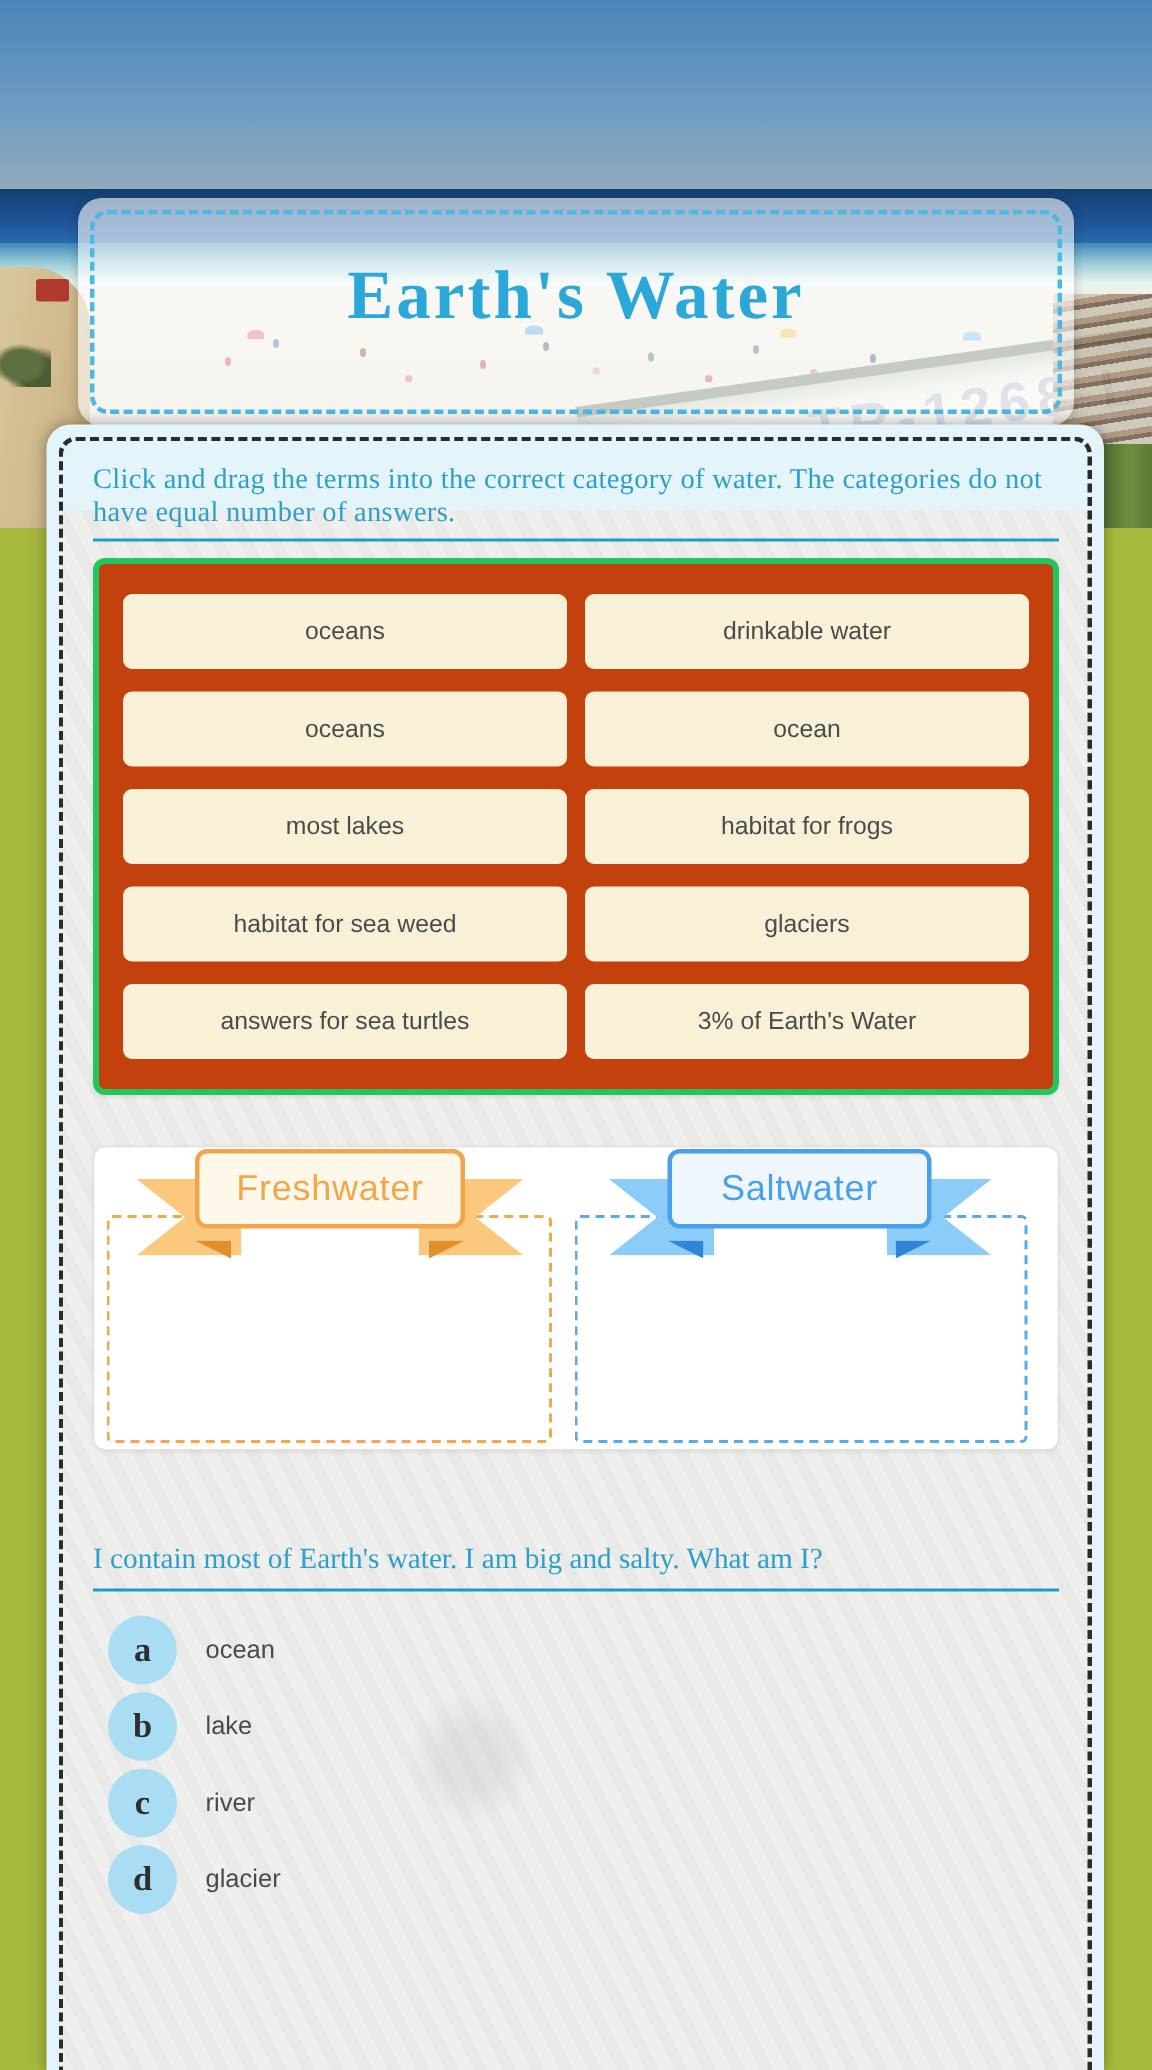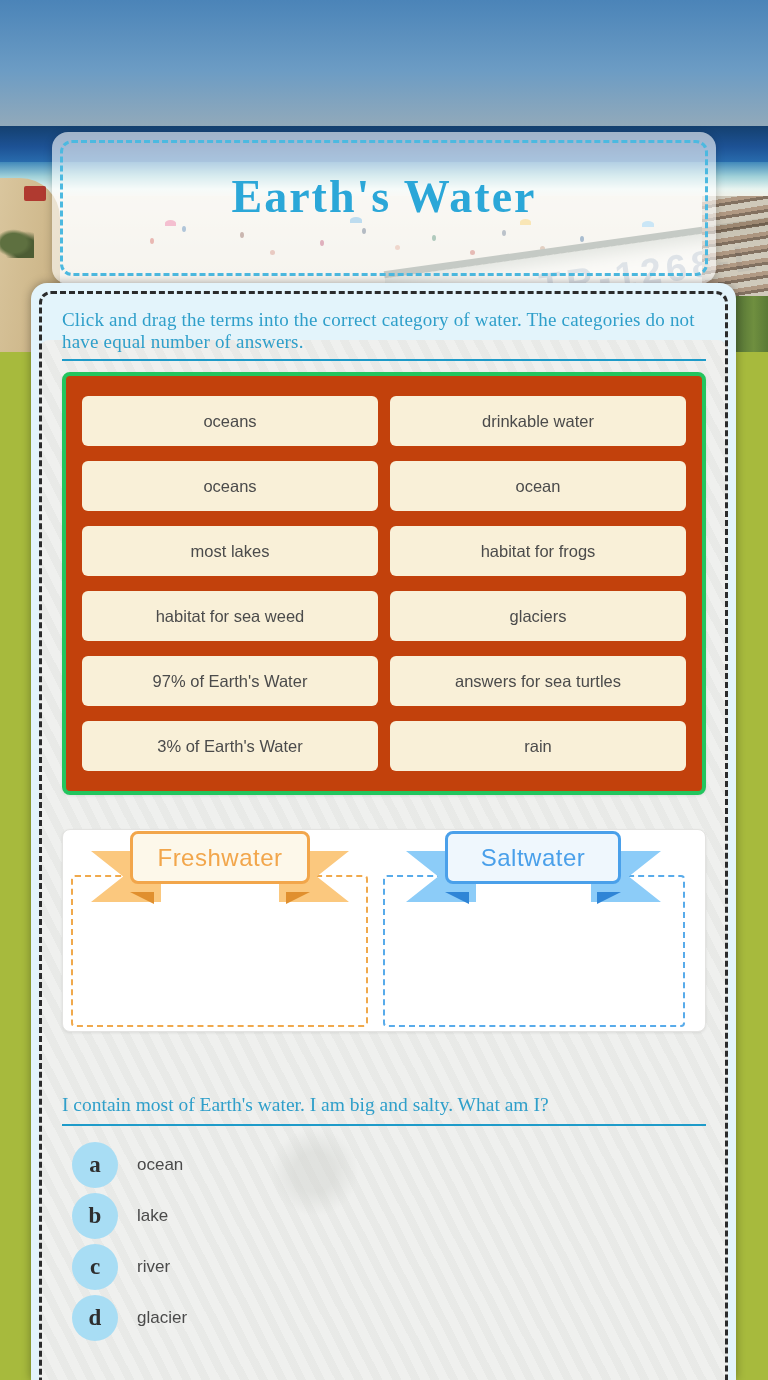--- a/index.html
+++ b/index.html
@@ -149,24 +149,22 @@
 
       <div class="terms-panel">
         <div class="term">oceans</div>
         <div class="term">drinkable water</div>
         <div class="term">oceans</div>
         <div class="term">ocean</div>
         <div class="term">most lakes</div>
         <div class="term">habitat for frogs</div>
         <div class="term">habitat for sea weed</div>
         <div class="term">glaciers</div>
-        <div class="term">97% of Earth's Water</div>
         <div class="term">answers for sea turtles</div>
         <div class="term">3% of Earth's Water</div>
-        <div class="term">rain</div>
       </div>
 
       <div class="categories-panel">
         <div class="zone fresh"></div>
         <div class="zone salt"></div>
 
         <div class="wing wl fresh-w" style="left:28px"></div>
         <div class="wing wr fresh-w" style="left:216px"></div>
         <div class="fold fl fresh-f" style="left:67px"></div>
         <div class="fold fr fresh-f" style="left:223px"></div>

